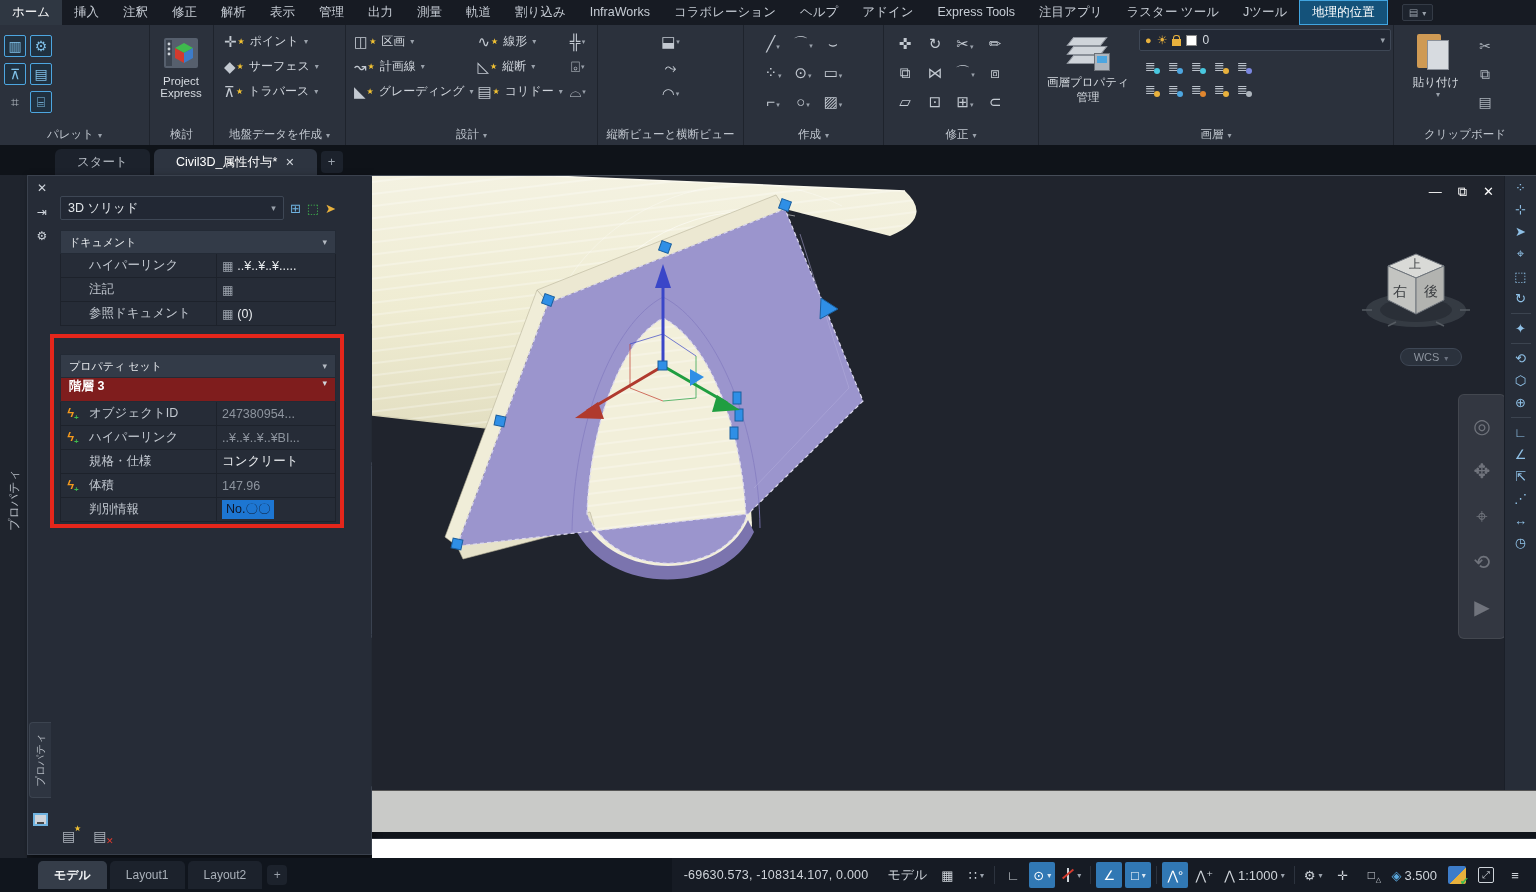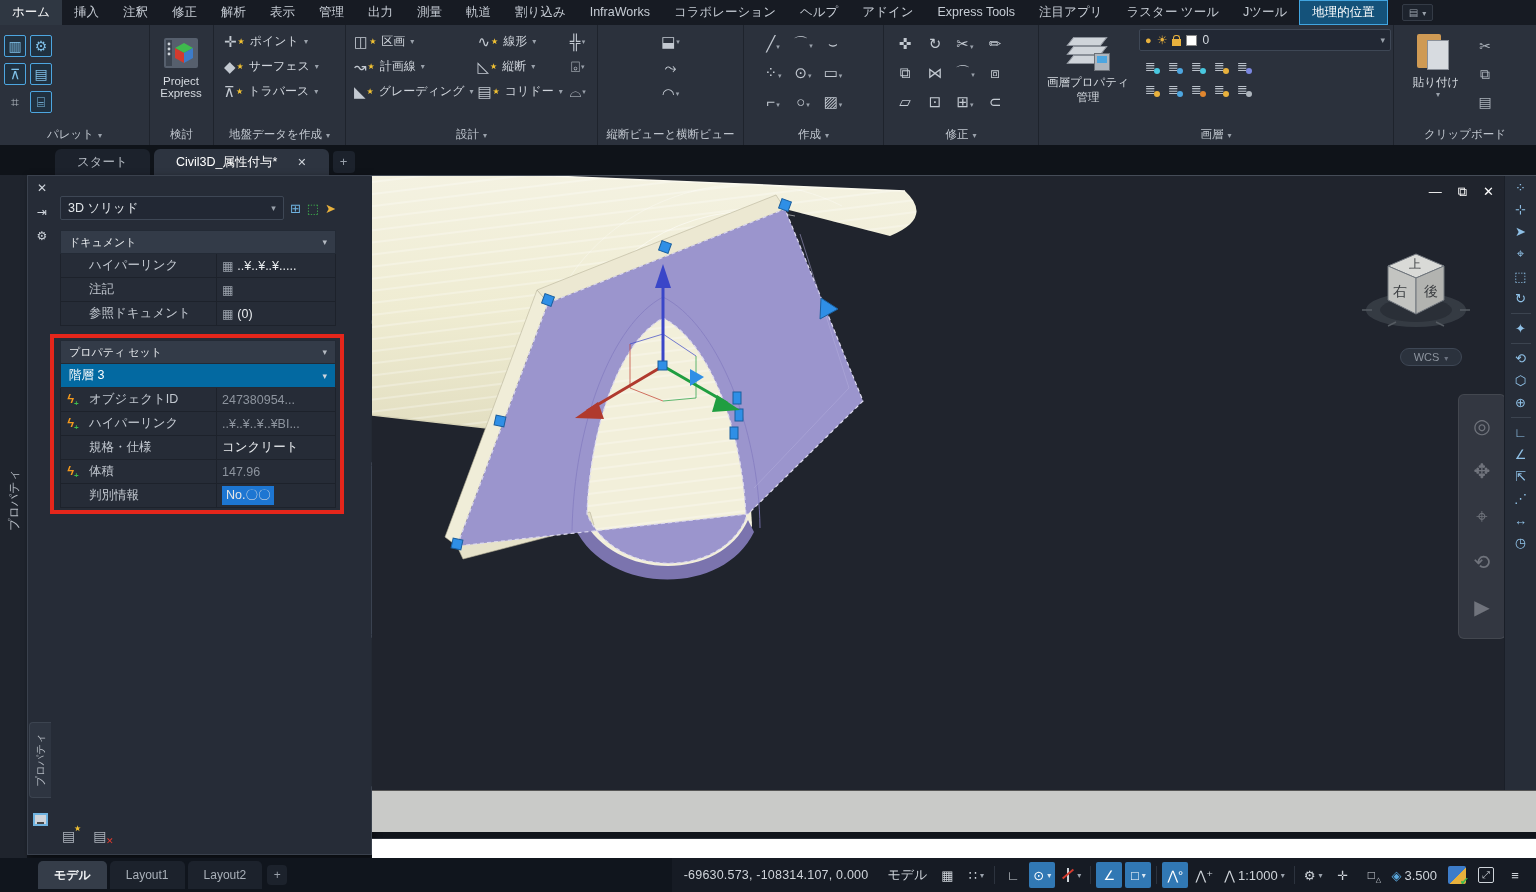--- a/index.html
+++ b/index.html
@@ -61,21 +61,21 @@
 .ltool{position:relative;width:23px;height:20px;display:inline-flex;align-items:center;justify-content:center;font-size:13px;color:#b9c0c9}
 .ltool::after{content:"";position:absolute;right:2px;bottom:2px;width:6px;height:6px;border-radius:50%}
 .ld1::after{background:#49c8e0}.ld2::after{background:#4da6e0}.ld3::after{background:#49c8e0}
 .ld4::after{background:#e8b13d}.ld5::after{background:#7b87e0}.ld6::after{background:#e8b13d}
 .ld7::after{background:#4da6e0}.ld8::after{background:#e0862f}.ld9::after{background:#e8b13d}.ld10::after{background:#aeb5bd}
 
 
 .doctabs{position:absolute;left:0;top:145px;width:1536px;height:30px;background:#0f1319;display:flex;align-items:flex-end}
 .dtab{height:26px;line-height:26px;padding:0 22px;font-size:12.5px;border-radius:6px 6px 0 0;margin-right:4px}
 .dtab.start{margin-left:55px;background:#1c222c;color:#b4bac2}
-.dtab.cur{background:#2d3440;color:#fff;display:flex;align-items:flex-end;gap:20px}
+.dtab.cur{background:#2d3440;color:#fff;display:flex;align-items:flex-end;gap:8px}
 .dtab .x{font-size:11px;color:#cfd4da}
 .addtab{width:22px;height:22px;margin-bottom:2px;border-radius:4px;background:#1c222c;color:#9aa1ab;
   text-align:center;line-height:22px;font-size:13px}
 
 
 .main{position:absolute;left:0;top:175px;width:1536px;height:683px}
 .dockstrip{position:absolute;left:0;top:0;width:27px;height:683px;background:#1f242d}
 .rot{position:absolute;left:50%;top:50%;transform:translate(-50%,-50%) rotate(-90deg);white-space:nowrap}
 
 
@@ -90,34 +90,34 @@
 .pal-content{position:absolute;left:32px;top:20px;width:276px}
 .selrow{display:flex;align-items:center;gap:6px}
 .selbox{flex:1;height:24px;background:#222834;border:1px solid #3e4755;border-radius:2px;
   display:flex;align-items:center;padding:0 7px;font-size:12.5px;color:#e2e6ea}
 .selbox i{margin-left:auto;font-style:normal;font-size:9px;color:#9aa1ab}
 .selact{font-size:13px}
 .sec{margin-top:10px}
 .sechead{height:24px;background:#333b48;display:flex;align-items:center;padding:0 8px;font-size:11px;
   color:#e8ebee;border:1px solid #232a35}
 .sechead::after{content:"▾";margin-left:auto;font-size:9px;color:#b4bac2}
-.subhead{height:24px;background:#0369a1;display:flex;align-items:center;padding:0 8px;font-size:12.5px;
-  color:#fff;font-weight:normal;border:1px solid #232a35;border-top:none}
+.subhead{height:24px;background:#7f1d1d;display:flex;align-items:flex-start;padding:0 8px;font-size:12.5px;
+  color:#fff;font-weight:bold;border:1px solid #232a35;border-top:none}
 .subhead::after{content:"▾";margin-left:auto;font-size:9px;color:#d0d5dc}
 .prow{display:grid;grid-template-columns:24px 132px 1fr;height:24px;font-size:12.5px;
   border:1px solid #1d222b;border-top:none;align-items:center}
 .prow .gut{text-align:center}
 .bolt{color:#f59a1d;font-weight:bold;font-size:13px}
 .bolt::after{content:"+";color:#3fba4e;font-size:8px;vertical-align:sub}
 .prow .lab{color:#c2c8d0;padding-left:4px;border-right:1px solid #1d222b;height:100%;line-height:23px;
   white-space:nowrap;overflow:hidden}
 .prow .val{padding-left:5px;color:#e8ebee;display:flex;align-items:center;gap:4px;height:100%;white-space:nowrap;overflow:hidden}
 .prow .val.dim{color:#8d949e}
 .tblico{color:#9aa1ab;font-size:12px}
-.valsel{background:#1d76d2;color:#e5e5e5;padding:1px 4px}
+.valsel{background:#1d76d2;color:#0f172a;padding:1px 4px}
 .redbox{border:4px solid #e5261b;margin:8px -8px 0 -10px;padding:0 4px 2px 6px}
 .pal-sidetabs{position:absolute;right:-24px;top:0;width:24px}
 .stab{position:relative;width:24px;background:#242a34;border:1px solid #323947;border-left:none;
   border-radius:0 4px 4px 0;font-size:11.5px;color:#aeb4bd;margin-bottom:2px}
 .stab.active{background:#3a4250;color:#fff}
 .palbot{position:absolute;left:34px;bottom:10px;display:flex;gap:18px}
 .palbot .pb{position:relative;font-size:14px;color:#aeb5bd}
 .pb.add::after{content:"★";position:absolute;right:-6px;top:-4px;font-size:8px;color:#f2c233}
 .pb.del::after{content:"✕";position:absolute;right:-7px;bottom:-2px;font-size:9px;color:#e03a2e;font-weight:bold}
 
@@ -455,21 +455,21 @@
             <span class="gut"></span>
             <span class="lab">参照ドキュメント</span>
             <span class="val">
                 <span class="tblico">▦</span>
                 <span>(0)</span>
               </span>
           </div>
         </div>
 
         <div class="redbox">
-          <div class="sec" style="margin-top:2px">
+          <div class="sec" style="margin-top:16px">
             <div class="sechead">
                 <span>プロパティ セット</span>
               </div>
             <div class="subhead">
                 <span>階層 3</span>
               </div>
 
             <div class="prow">
               <span class="gut"><span class="bolt">ϟ</span></span>
               <span class="lab">オブジェクトID</span>

